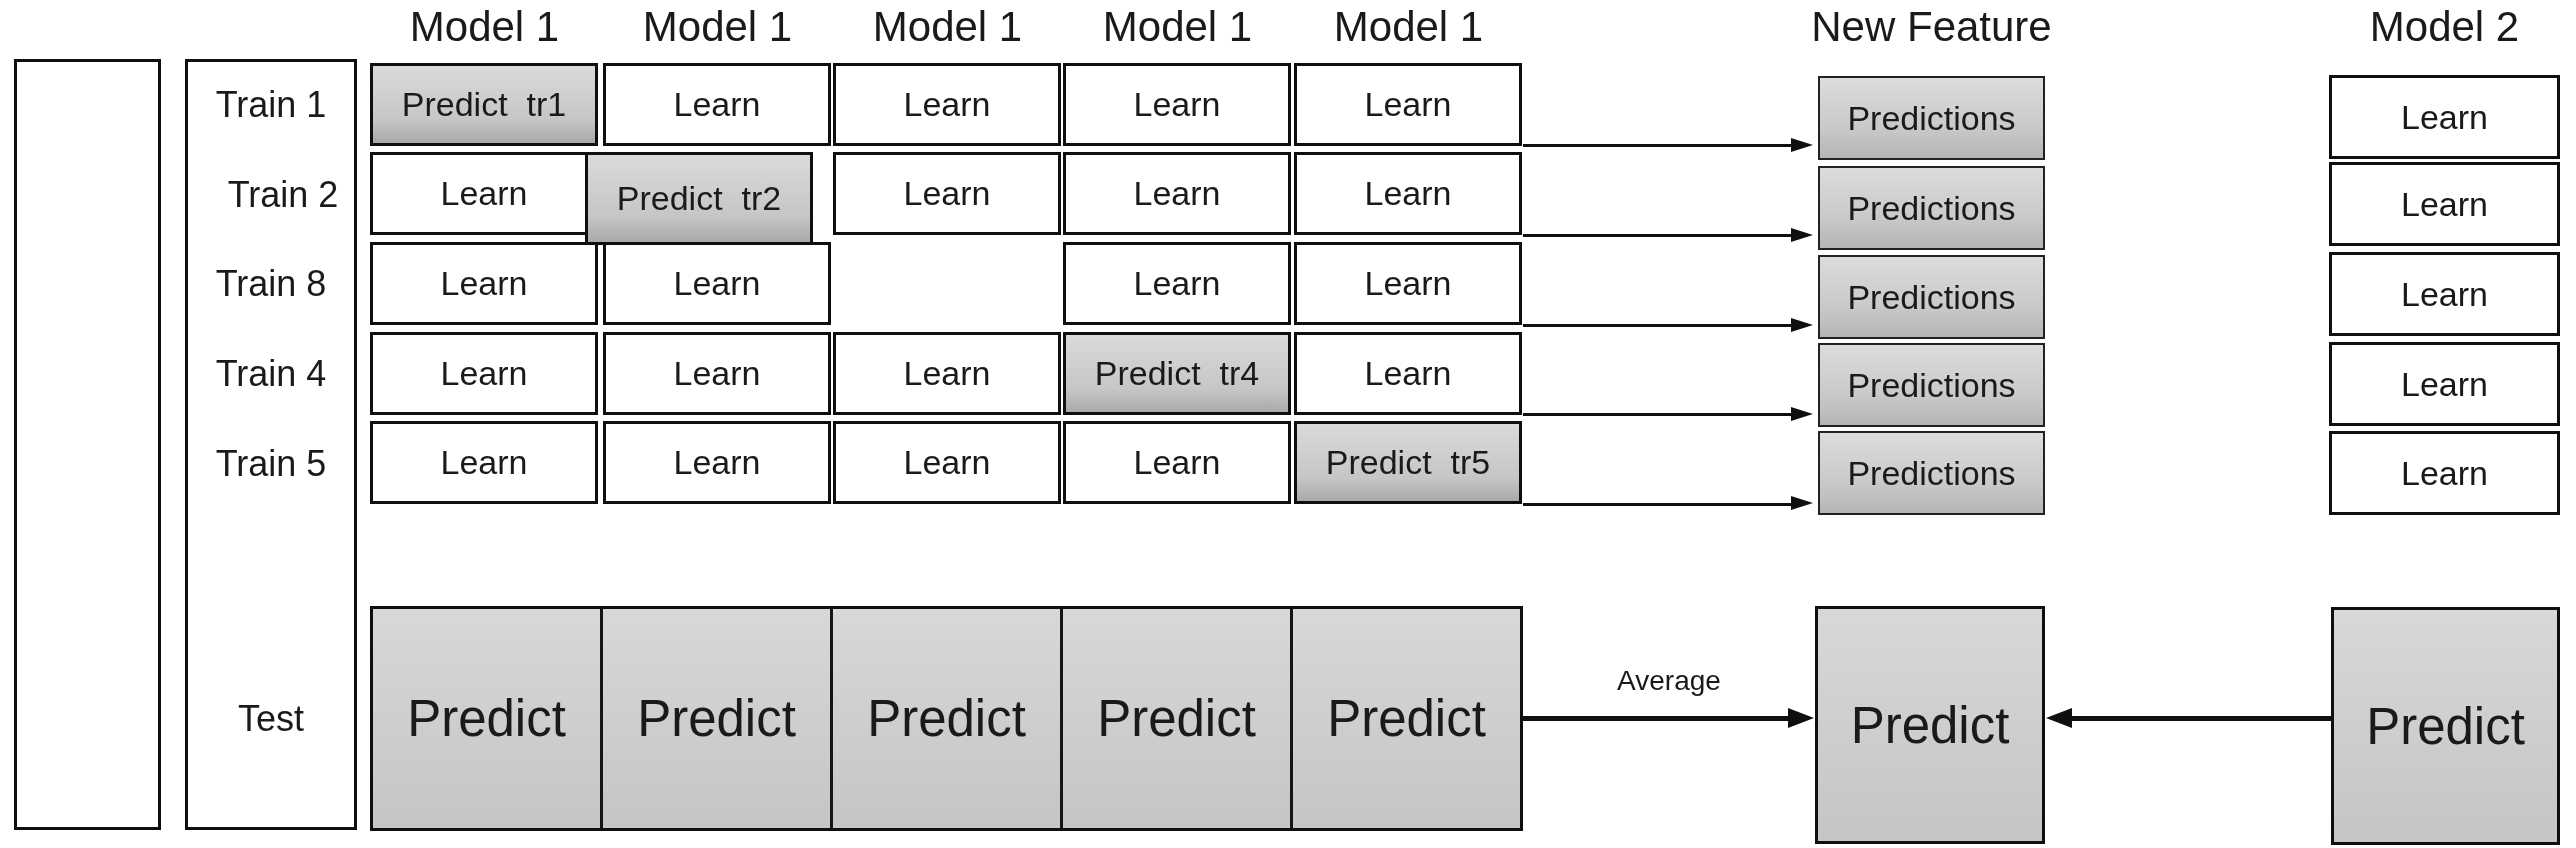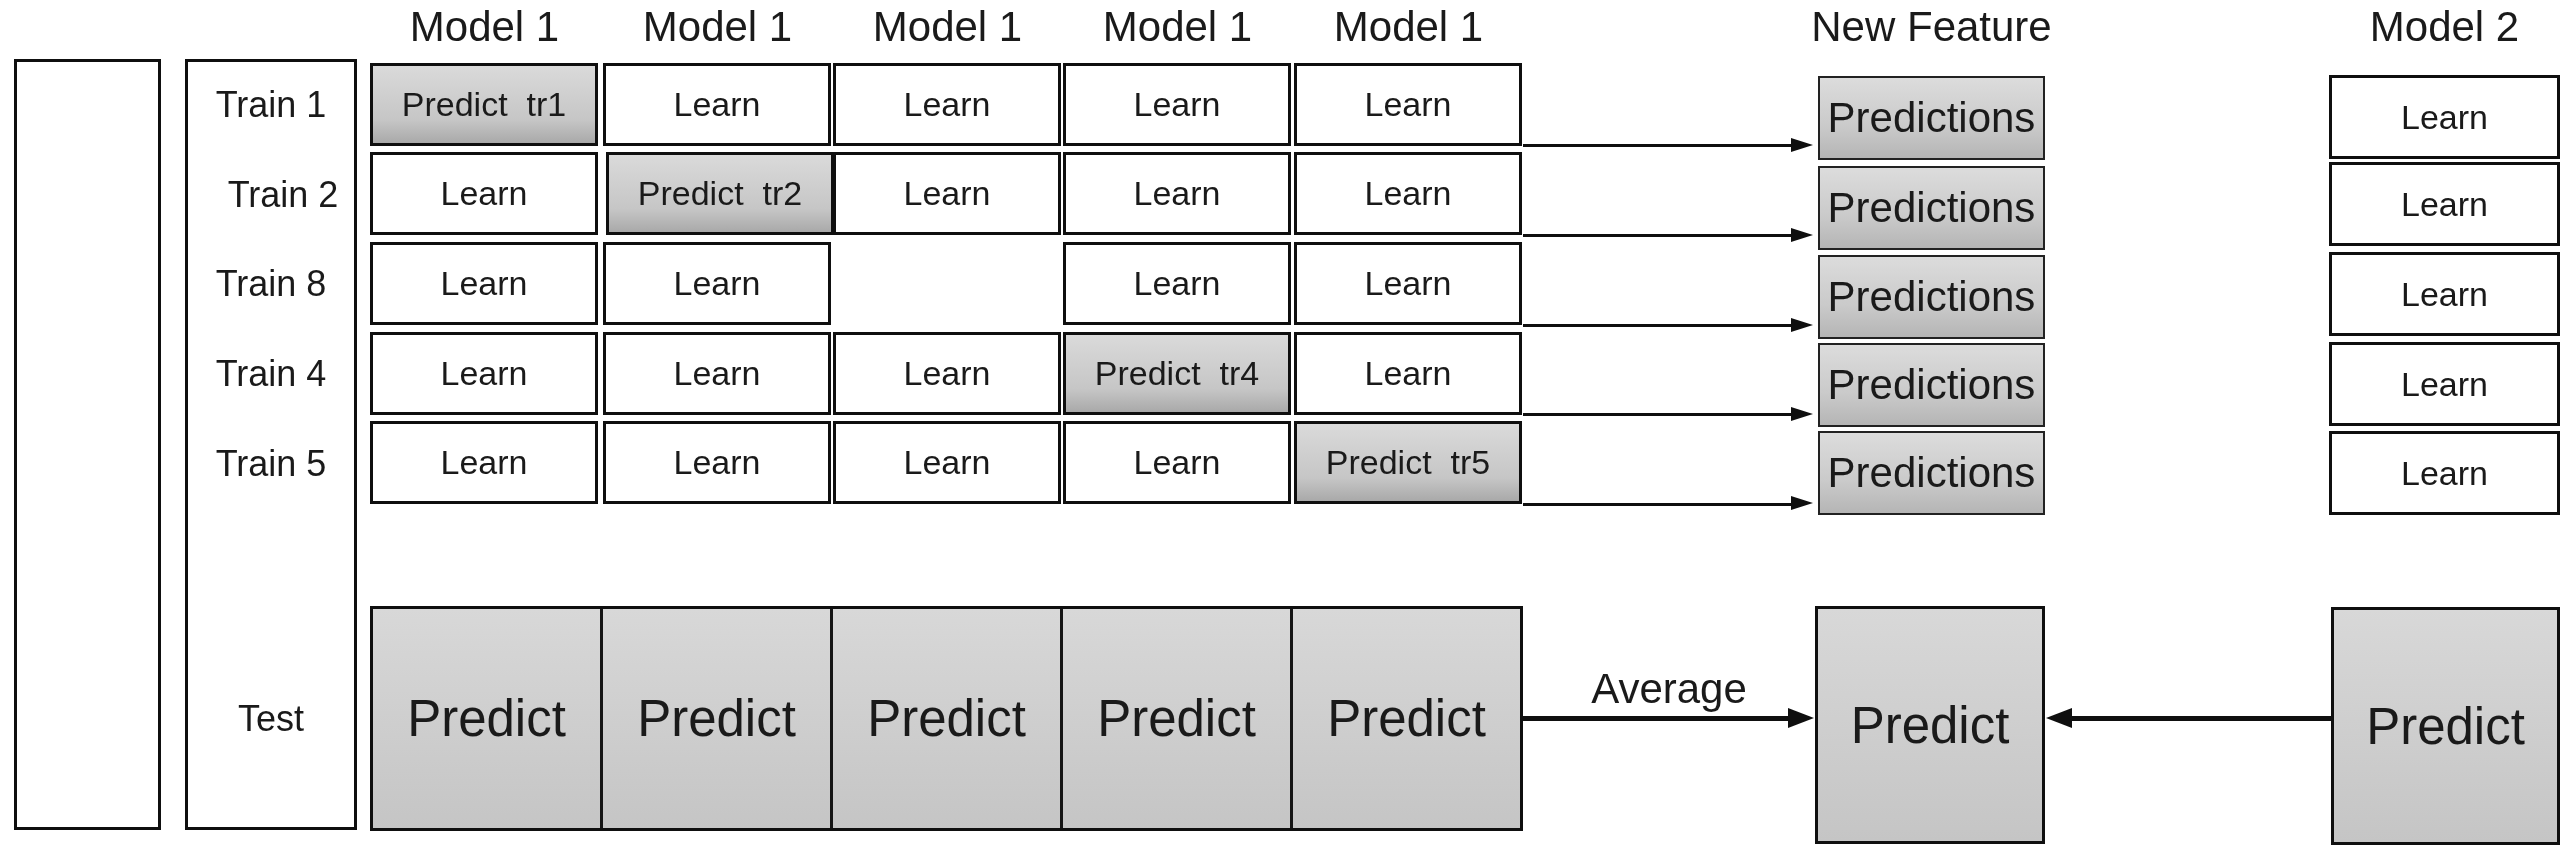--- a/index.html
+++ b/index.html
@@ -7,36 +7,36 @@
           font-family:"Liberation Sans",sans-serif;color:#1a1a1a;overflow:hidden;}
   .abs{position:absolute;box-sizing:border-box;}
   .hdr{font-size:42px;line-height:47px;text-align:center;white-space:nowrap;}
   .tallbox{border:3.9px solid #0f0f0f;background:#ffffff;}
   .leftlabel{font-weight:bold;font-size:28px;line-height:37px;text-align:center;}
   .rowlabel{font-size:36px;line-height:47px;text-align:center;}
   .cell{border:3.1px solid #0f0f0f;background:#ffffff;display:flex;align-items:center;
         justify-content:center;font-size:34px;white-space:pre;}
   .cell.diag{background:linear-gradient(180deg,#dadada 0%,#c6c6c6 70%,#a9a9a9 100%);}
   .predbox{border:2.3px solid #222222;display:flex;align-items:center;justify-content:center;
-           font-size:42px;background:linear-gradient(180deg,#dcdcdc 0%,#cacaca 60%,#b5b5b5 100%);text-align:right;}
+           font-size:34px;background:linear-gradient(180deg,#dcdcdc 0%,#cacaca 60%,#b5b5b5 100%);text-align:right;}
   .learn2{border:3.1px solid #0f0f0f;background:#ffffff;display:flex;align-items:center;
           justify-content:center;font-size:34px;}
   .bigbox{border:3.1px solid #0f0f0f;display:flex;align-items:center;justify-content:center;
           font-size:51px;background:linear-gradient(180deg,#d8d8d8 0%,#c5c5c5 100%);}
   .testrow{border:3.1px solid #0f0f0f;background:linear-gradient(180deg,#d8d8d8 0%,#c5c5c5 100%);
            display:flex;}
   .testcell{flex:1;display:flex;align-items:center;justify-content:center;font-size:51px;
             border-left:3.1px solid #151515;}
   .testcell.first{border-left:none;}
   .aline{background:#0f0f0f;}
   .ahead{width:0;height:0;}
   .ahead.right{border-left:22px solid #0f0f0f;border-top:7.8px solid transparent;border-bottom:7.8px solid transparent;}
   .ahead.bigright{border-left:26.4px solid #0f0f0f;border-top:10px solid transparent;border-bottom:10px solid transparent;}
   .ahead.bigleft{border-right:26.4px solid #0f0f0f;border-top:10px solid transparent;border-bottom:10px solid transparent;}
-  .avg{font-size:42px;text-align:center;}
+  .avg{font-size:28px;text-align:center;}
 </style>
 </head>
 <body>
 
 <div class="canvas">
 
   <div class="abs hdr" style="left:329px;top:3.1px;width:311px;">Model 1</div>
   <div class="abs hdr" style="left:562px;top:3.1px;width:311px;">Model 1</div>
   <div class="abs hdr" style="left:792px;top:3.1px;width:311px;">Model 1</div>
   <div class="abs hdr" style="left:1022px;top:3.1px;width:311px;">Model 1</div>
@@ -54,21 +54,21 @@
   <div class="abs rowlabel" style="left:185px;top:440px;width:172px;">Train 5</div>
   <div class="abs rowlabel" style="left:185px;top:695px;width:172px;">Test</div>
 
   <div class="abs cell diag" style="left:370px;top:63px;width:228px;height:83px;">Predict &nbsp;tr1</div>
   <div class="abs cell" style="left:603px;top:63px;width:228px;height:83px;">Learn</div>
   <div class="abs cell" style="left:833px;top:63px;width:228px;height:83px;">Learn</div>
   <div class="abs cell" style="left:1063px;top:63px;width:228px;height:83px;">Learn</div>
   <div class="abs cell" style="left:1294px;top:63px;width:228px;height:83px;">Learn</div>
 
   <div class="abs cell" style="left:370px;top:152px;width:228px;height:83px;">Learn</div>
-  <div class="abs cell diag" style="left:606px;top:152px;width:228px;height:83px;">Predict &nbsp;tr2</div>
+  <div class="abs cell diag" style="left:585px;top:152px;width:228px;height:93px;">Predict &nbsp;tr2</div>
   <div class="abs cell" style="left:833px;top:152px;width:228px;height:83px;">Learn</div>
   <div class="abs cell" style="left:1063px;top:152px;width:228px;height:83px;">Learn</div>
   <div class="abs cell" style="left:1294px;top:152px;width:228px;height:83px;">Learn</div>
 
   <div class="abs cell" style="left:370px;top:242px;width:228px;height:83px;">Learn</div>
   <div class="abs cell" style="left:603px;top:242px;width:228px;height:83px;">Learn</div>
   <div class="abs cell" style="left:1063px;top:242px;width:228px;height:83px;">Learn</div>
   <div class="abs cell" style="left:1294px;top:242px;width:228px;height:83px;">Learn</div>
 
   <div class="abs cell" style="left:370px;top:332px;width:228px;height:83px;">Learn</div>

